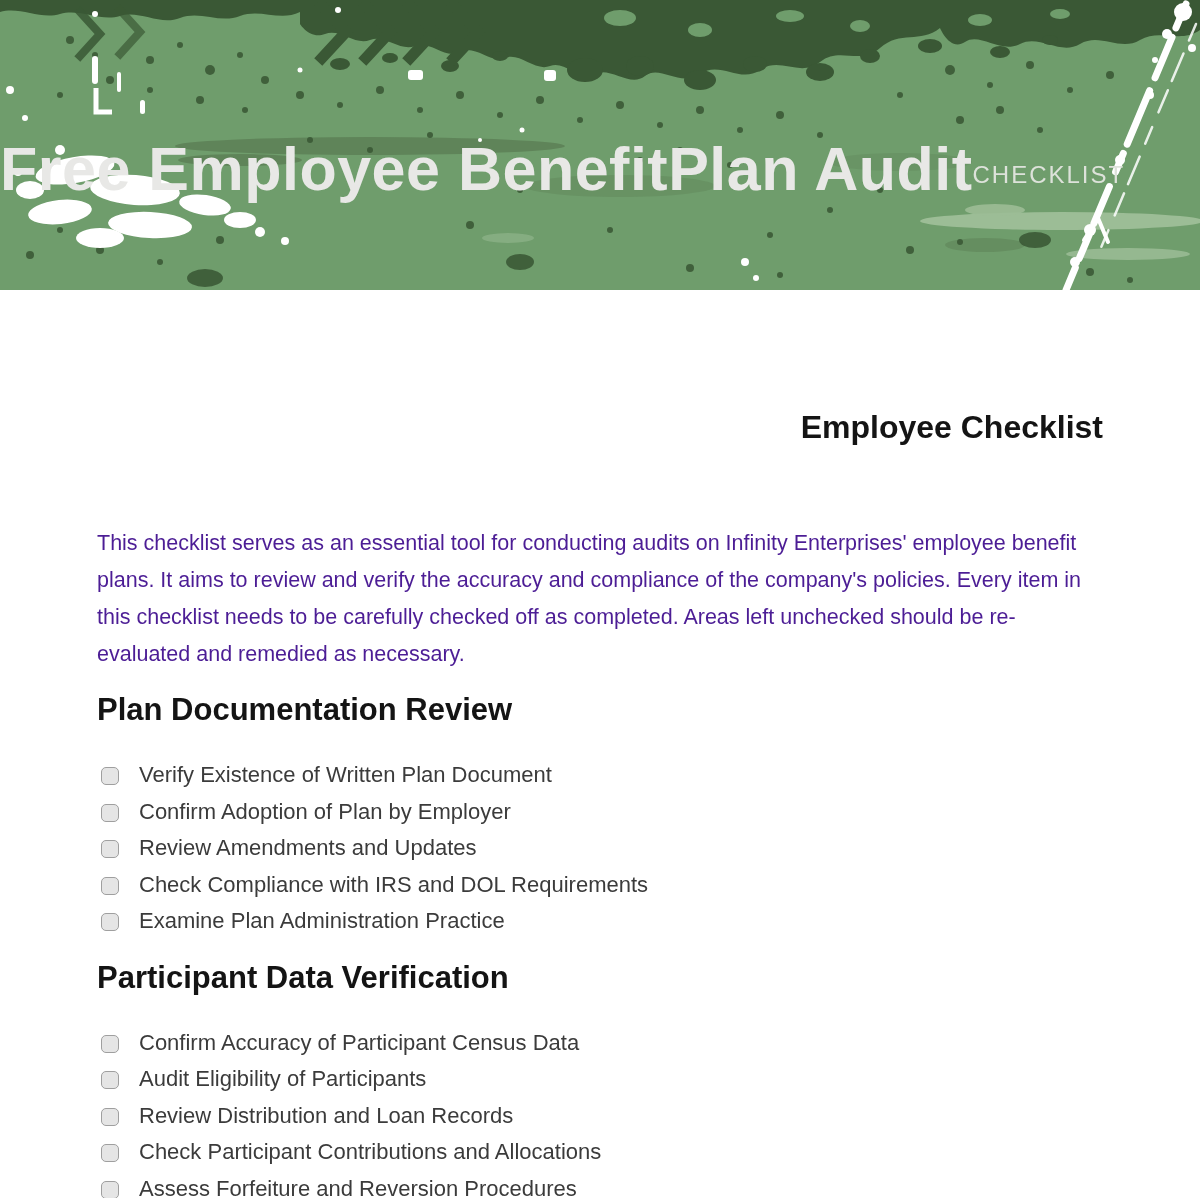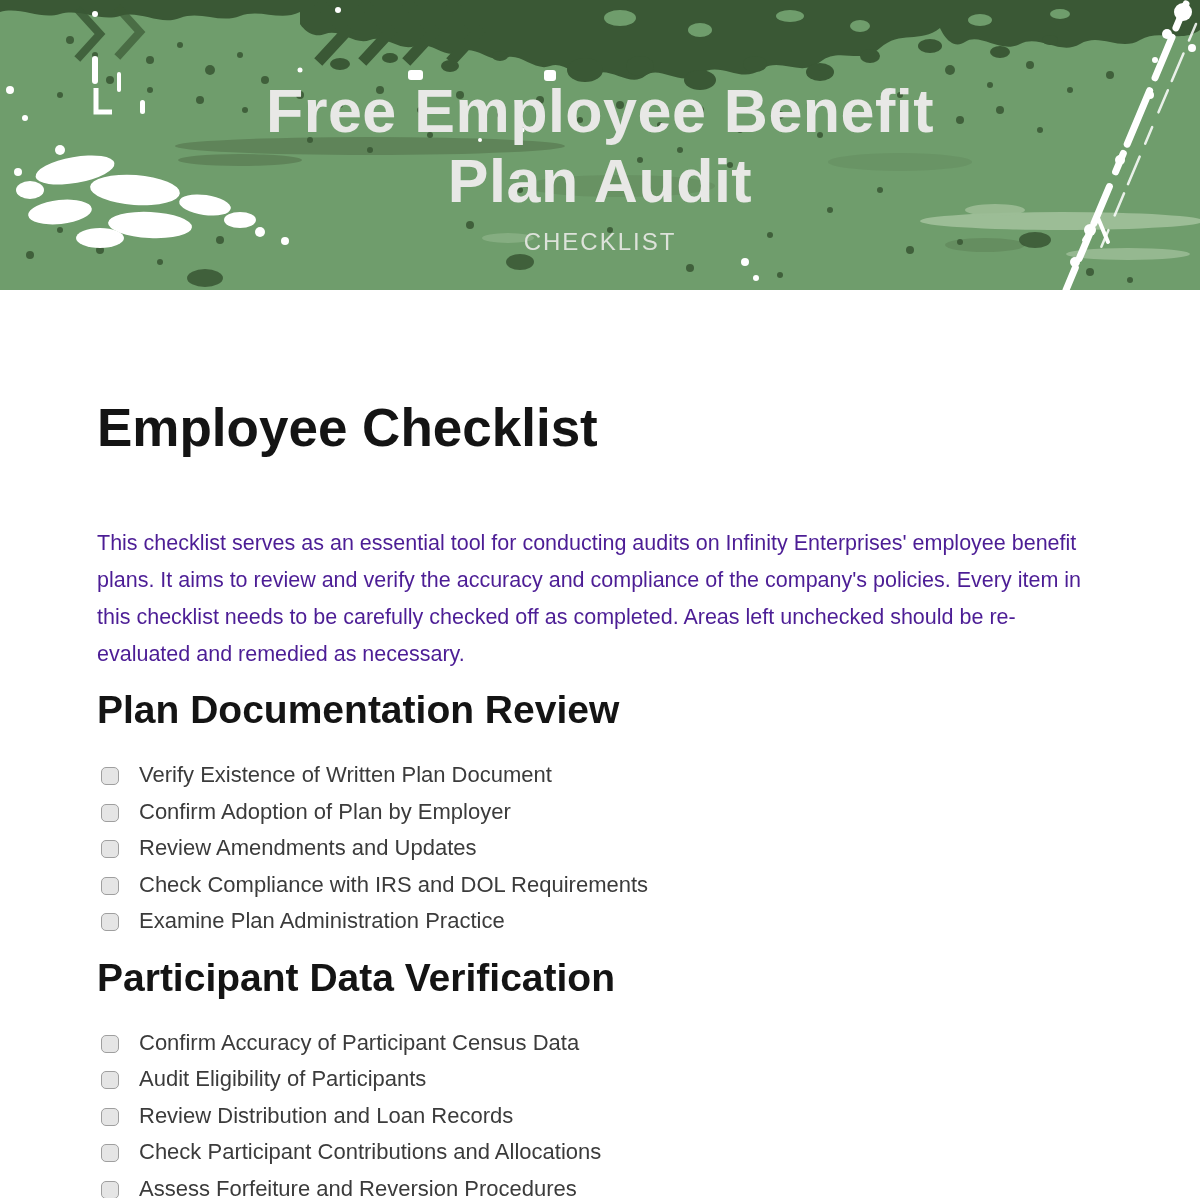--- a/index.html
+++ b/index.html
@@ -23,23 +23,23 @@
     position: absolute;
     inset: 0;
     width: 100%;
     height: 100%;
     display: block;
   }
   .banner-text {
     position: absolute;
     inset: 0;
     display: flex;
-    flex-direction: column;
+    flex-direction: row;
     align-items: center;
-    padding-top: 76px;
+    padding-top: 48px;
     text-align: center;
   }
   .banner-title {
     font-size: 61px;
     line-height: 70px;
     font-weight: 700;
     color: #e8e8e6;
     letter-spacing: 0.5px;
   }
   .banner-subtitle {
@@ -49,35 +49,35 @@
     color: #dde2da;
     letter-spacing: 2px;
   }
 
   
   .content {
     padding: 0 97px;
   }
   .doc-title {
     margin-top: 110px;
-    text-align: left;
-    font-size: 53px;
+    text-align: right;
+    font-size: 32px;
     line-height: 55px;
     font-weight: 700;
     color: #141414;
   }
   .intro {
     margin-top: 70px;
     font-size: 21.5px;
     line-height: 37px;
     color: #4c1d95;
   }
   .section-heading {
     margin-top: 18px;
-    font-size: 39px;
+    font-size: 31px;
     line-height: 37px;
     font-weight: 700;
     color: #141414;
   }
   .check-list {
     margin-top: 30px;
     padding-left: 4px;
   }
   .check-row {
     display: flex;

